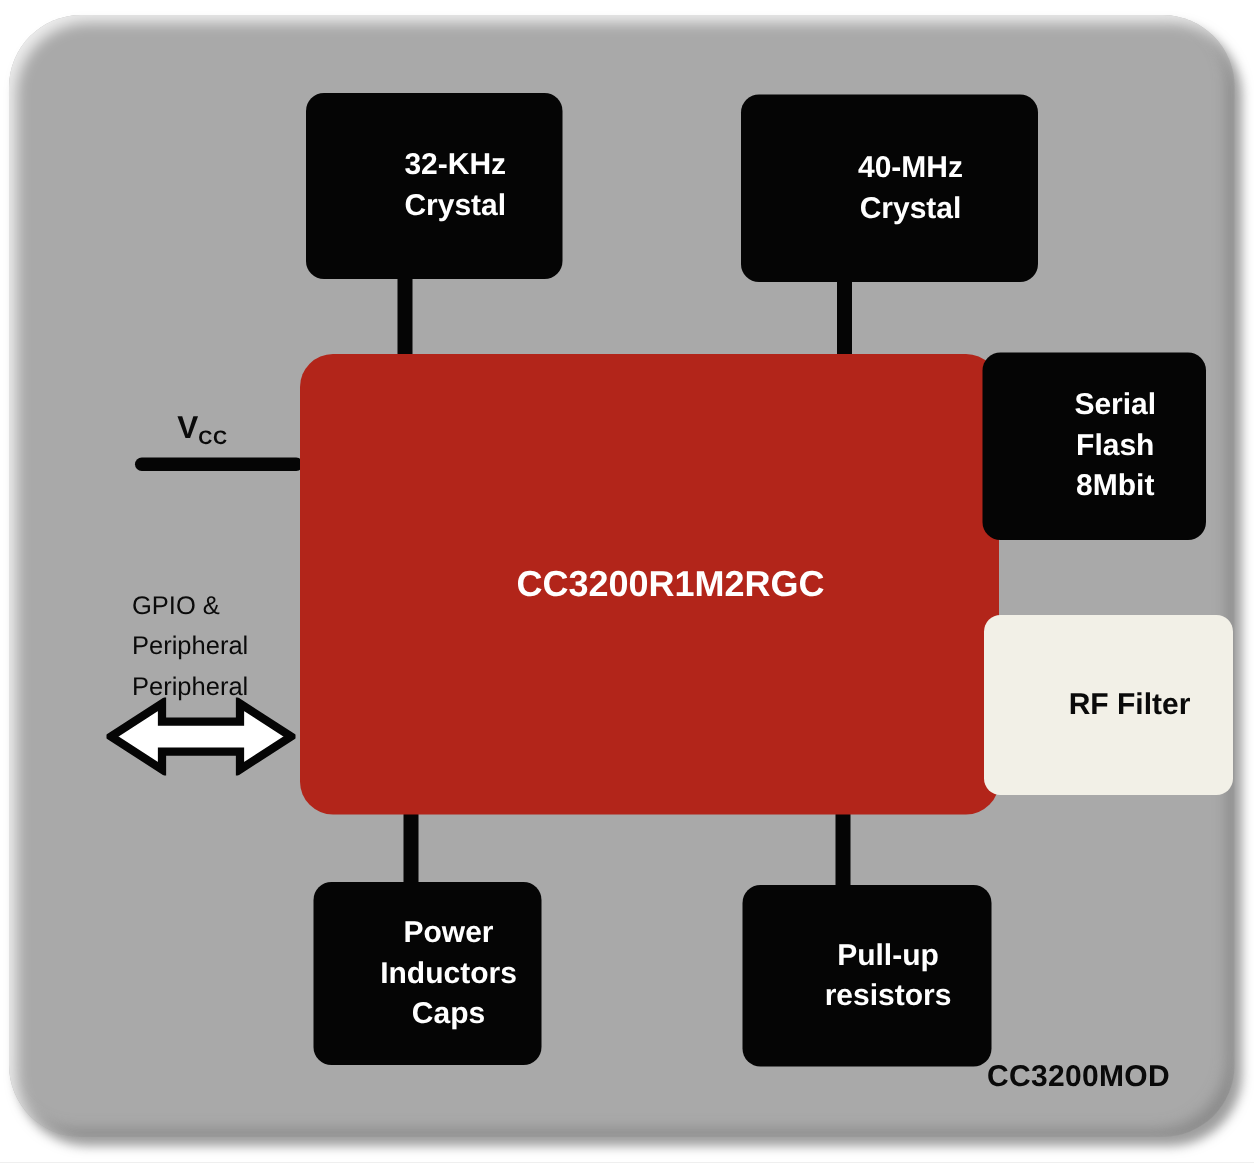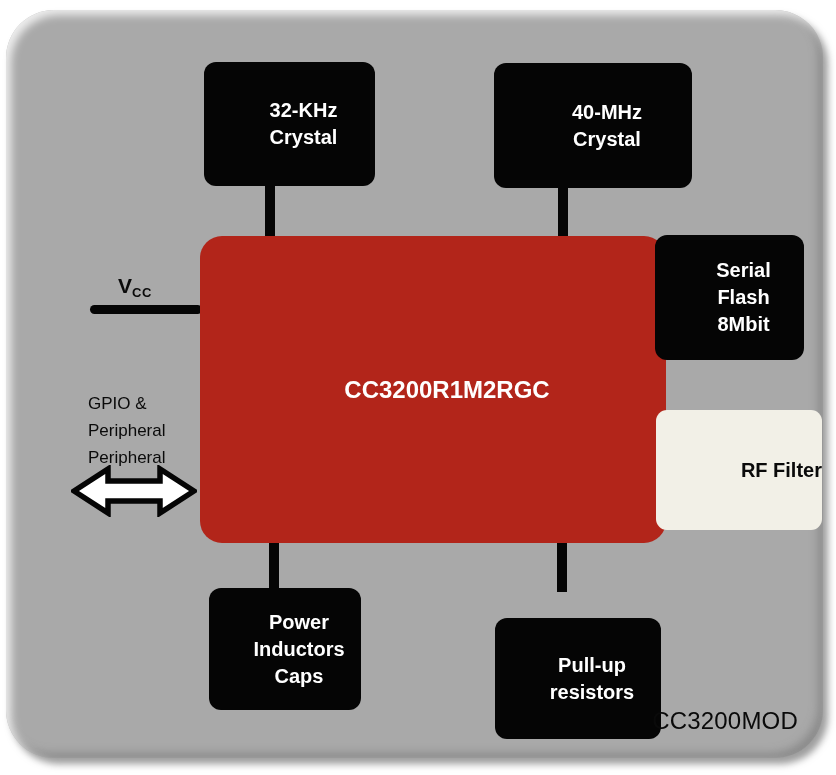--- a/index.html
+++ b/index.html
@@ -49,28 +49,27 @@
     width: 438px; height: 307px;
     background: #b2251a;
     border-radius: 22px;
     color: #ffffff;
     font-size: 24px;
   }
   .cream-block {
     background: #f2f0e7;
     color: #0a0a0a;
     border-radius: 11px;
-    align-items: flex-end;
   }
   .b-crystal32 { left: 204px; top: 62px;  width: 143px; height: 124px; }
   .b-crystal40 { left: 494px; top: 63px;  width: 170px; height: 125px; }
   .b-serialflash { left: 655px; top: 235px; width: 121px; height: 125px; }
   .b-rffilter  { left: 656px; top: 410px; width: 138px; height: 120px; }
   .b-power     { left: 209px; top: 588px; width: 124px; height: 122px; }
-  .b-pullup    { left: 495px; top: 618px; width: 138px; height: 121px; }
+  .b-pullup    { left: 495px; top: 590px; width: 138px; height: 121px; }
 
   .conn {
     position: absolute;
     background: #050505;
   }
   .conn-32     { left: 265px; top: 184px; width: 10px; height: 54px; }
   .conn-40     { left: 558px; top: 186px; width: 10px; height: 52px; }
   .conn-flash  { left: 634px; top: 293px; width: 23px; height: 9px; }
   .conn-rf     { left: 634px; top: 466px; width: 24px; height: 9px; }
   .conn-power  { left: 269px; top: 541px; width: 10px; height: 49px; }
@@ -105,23 +104,23 @@
   }
   .gpio-arrow {
     position: absolute;
     left: 71px; top: 465px;
     width: 126px; height: 52px;
   }
   .module-label {
     position: absolute;
     left: 640px; top: 707px;
     width: 158px;
-    text-align: right;
-    font-weight: normal;
-    font-size: 24px;
+    text-align: center;
+    font-weight: bold;
+    font-size: 20px;
     color: #0a0a0a;
     letter-spacing: 0.2px;
   }
 </style>
 </head>
 <body>
 
 <div id="stage">
 
   <div class="module-bg"></div>

